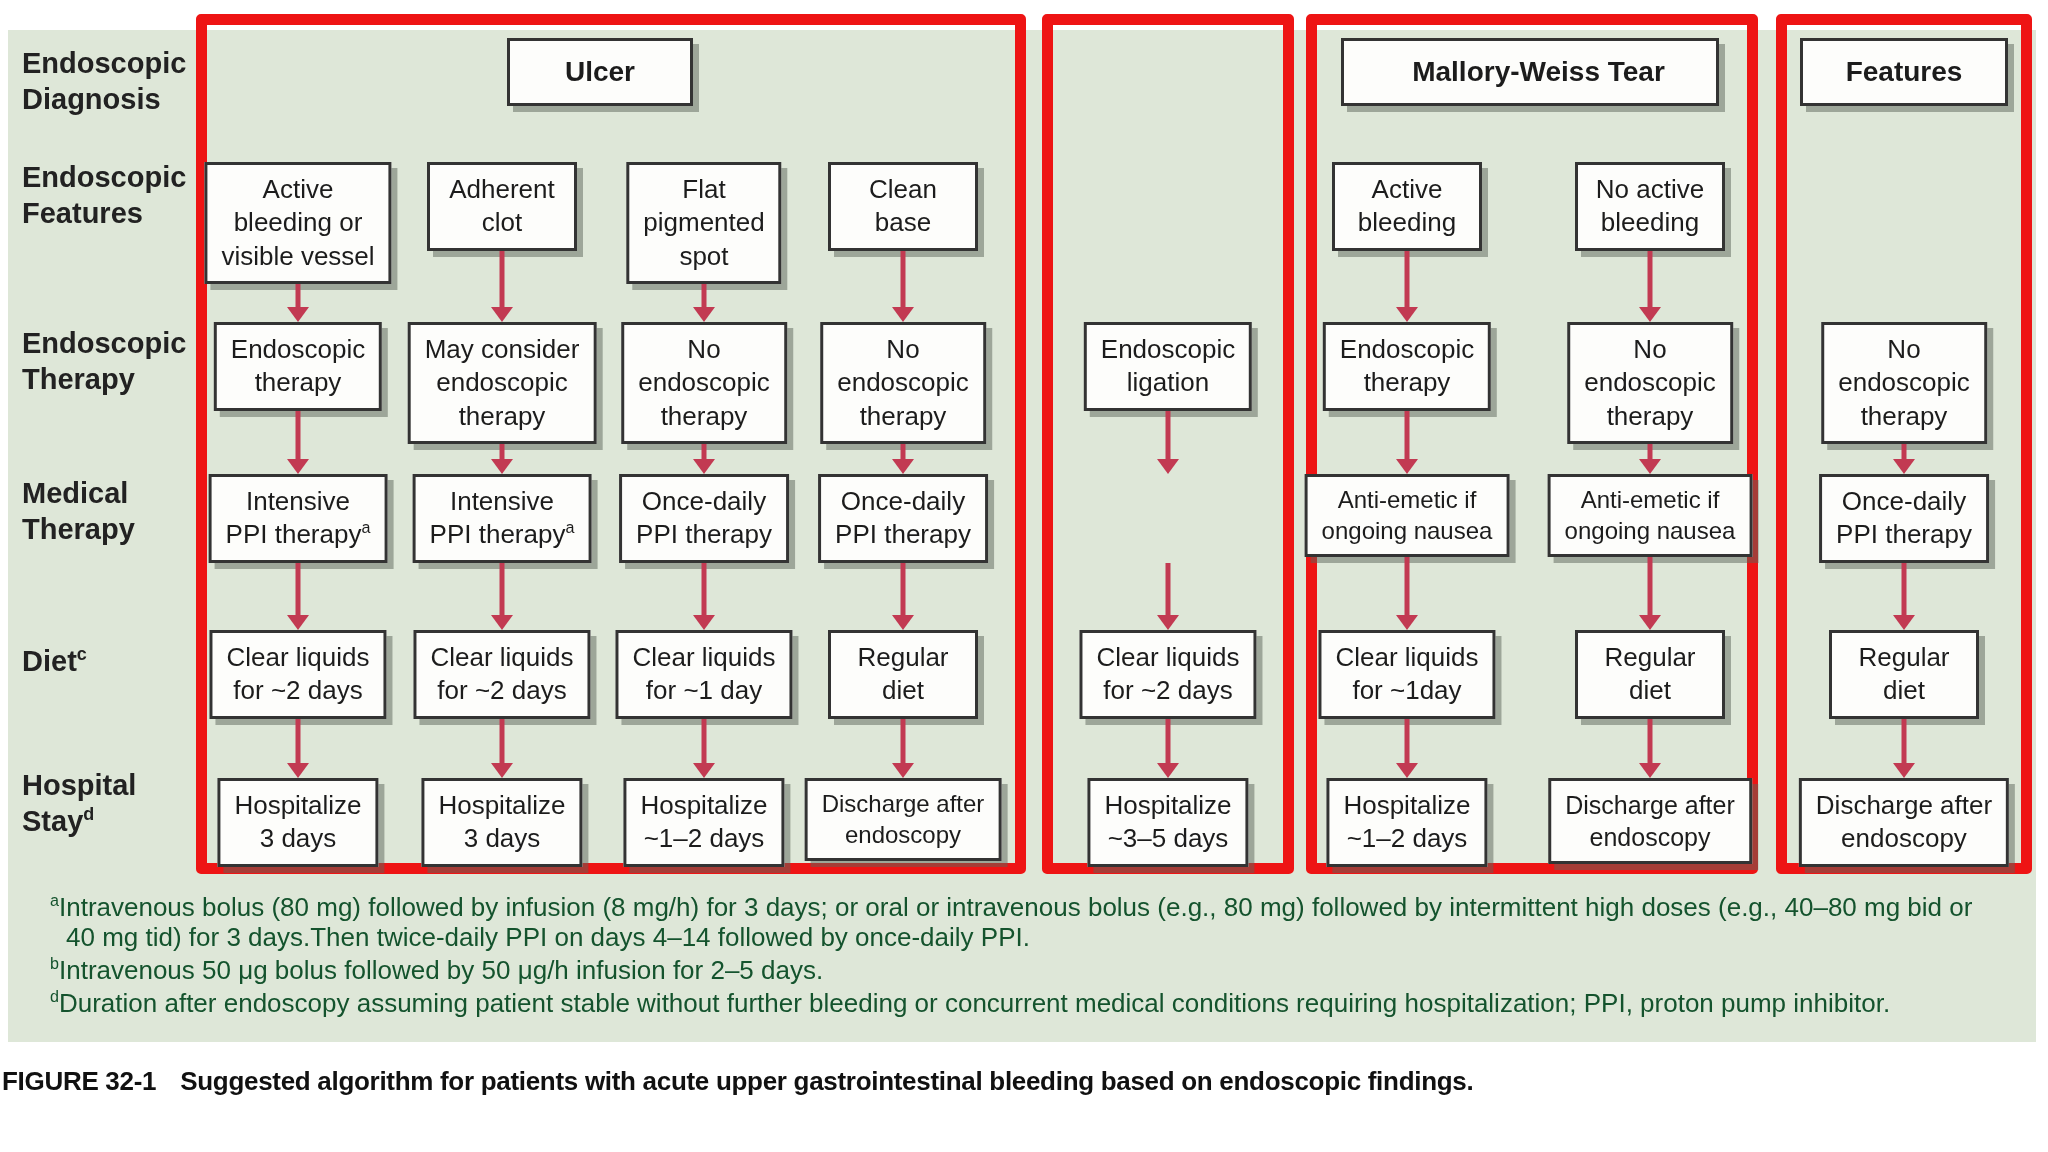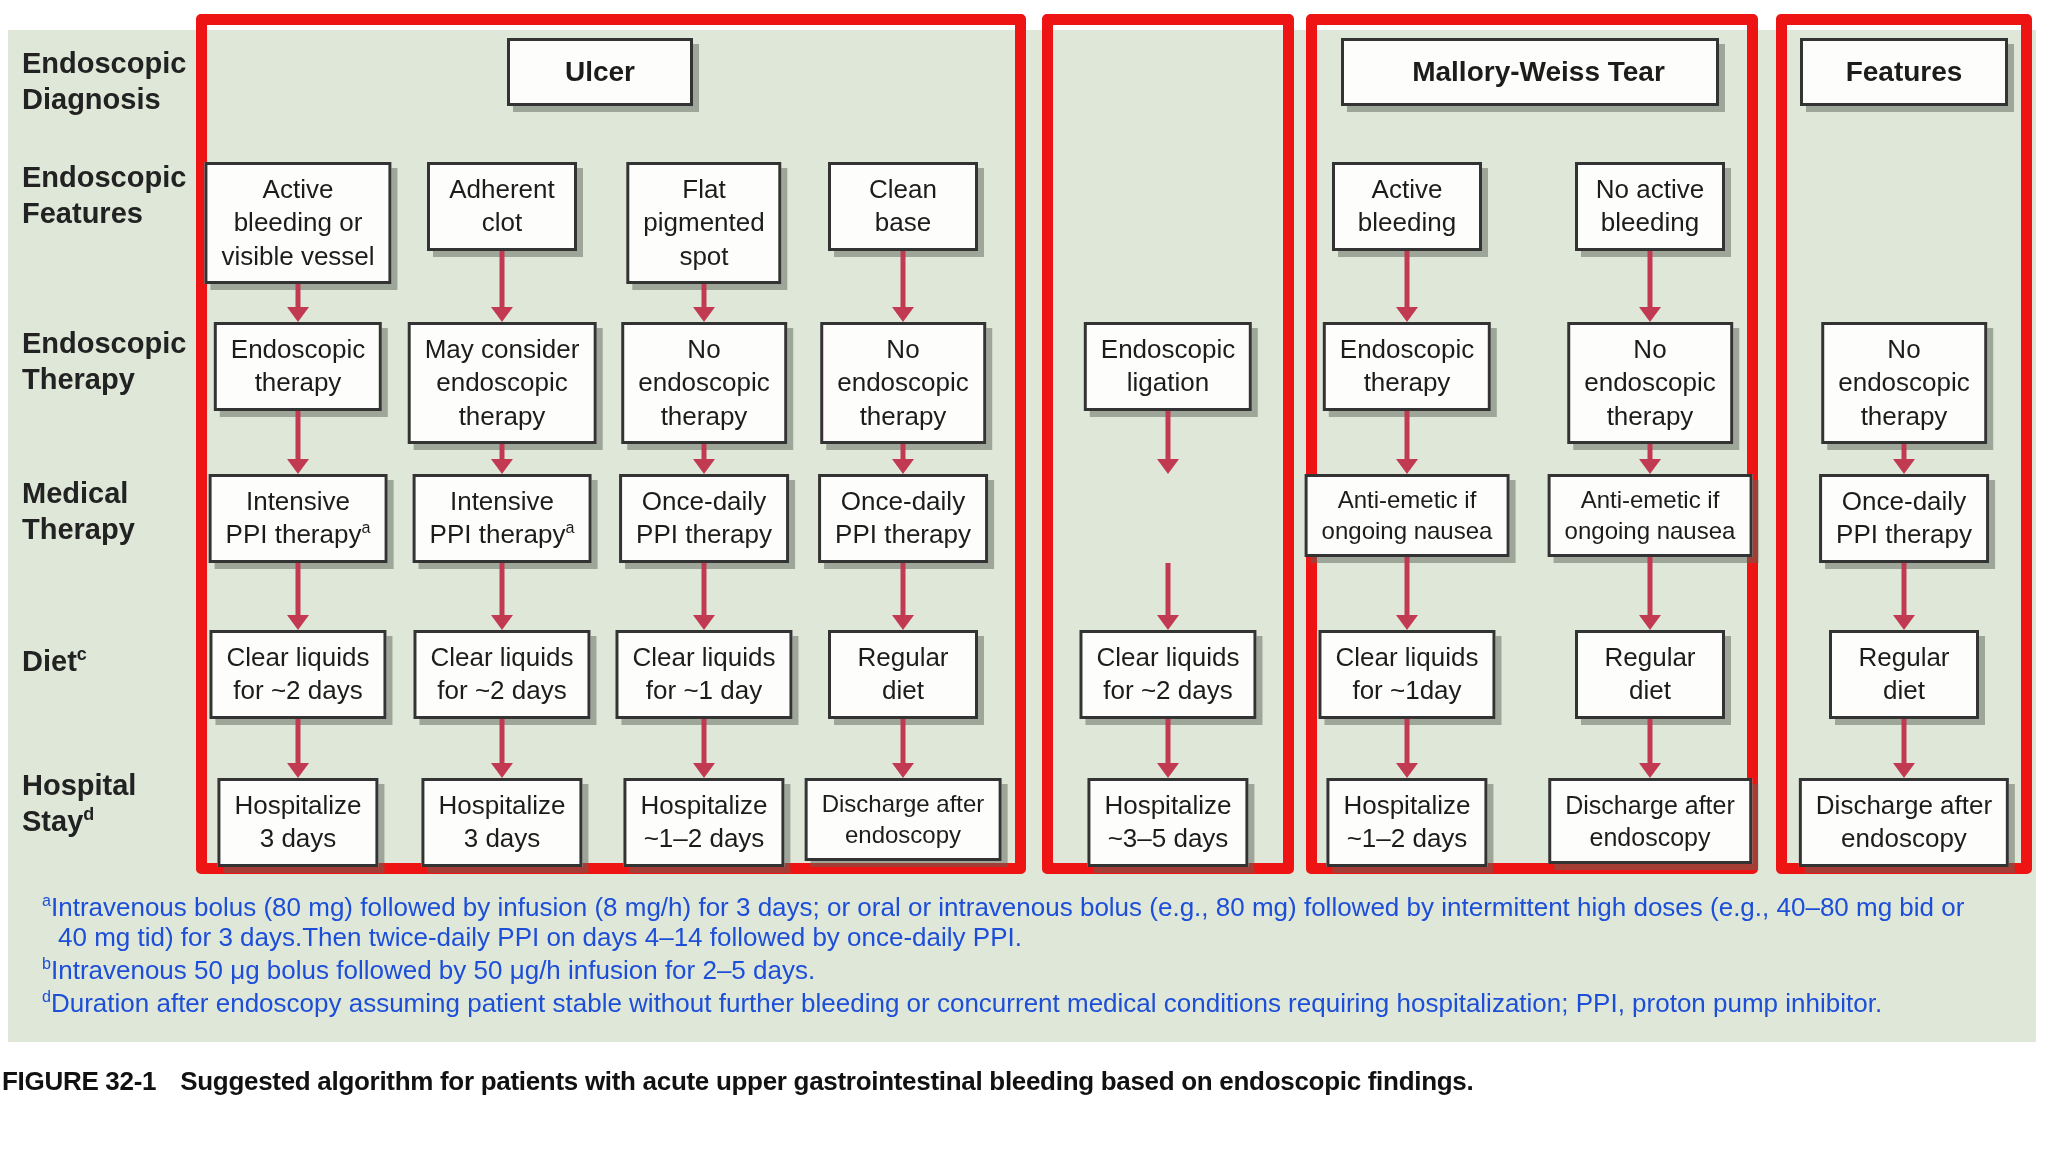--- a/index.html
+++ b/index.html
@@ -14,21 +14,21 @@
     background:#fdfdfb;border:3px solid #333;box-sizing:border-box;
     box-shadow:6px 6px 0 rgba(92,102,90,0.5);
     padding:8px 14px;min-width:150px;
     font-size:26px;line-height:1.28;text-align:center;white-space:pre;color:#1c1c1c;
   }
   .fbox.hdr{font-weight:bold;padding:13px 20px;font-size:28px;}
   .arrow{position:absolute;}
   .arrow .ln{position:absolute;left:50%;transform:translateX(-50%);top:0;width:5px;background:#c23a52;}
   .arrow .hd{position:absolute;left:50%;transform:translateX(-50%);bottom:0;width:0;height:0;
     border-left:11px solid transparent;border-right:11px solid transparent;border-top:15px solid #c23a52;}
-  .footnote{position:relative;font-size:26px;line-height:1.16;margin:0 0 3px 0;padding-left:16px;text-indent:-16px;color:#1d4ed8;}
+  .footnote{position:relative;font-size:26px;line-height:1.16;margin:0 0 3px 8px;padding-left:16px;text-indent:-16px;color:#14532d;}
   sup{font-size:62%;line-height:0;}
   .caption-bar{position:absolute;left:2px;top:1066px;width:2040px;font-weight:bold;font-size:26px;letter-spacing:-0.3px;color:#111;white-space:nowrap;}
   .cap-label{margin-right:24px;}
 </style>
 </head>
 <body>
 
 <div class="page">
   <div class="green-bg"></div>
   <div id="labels">

